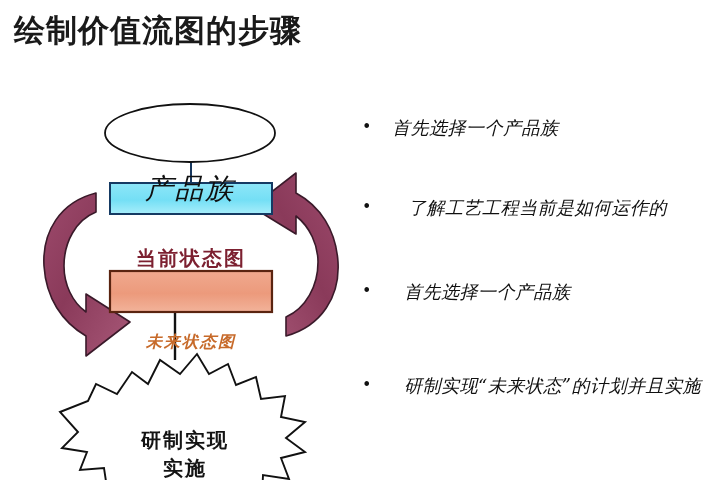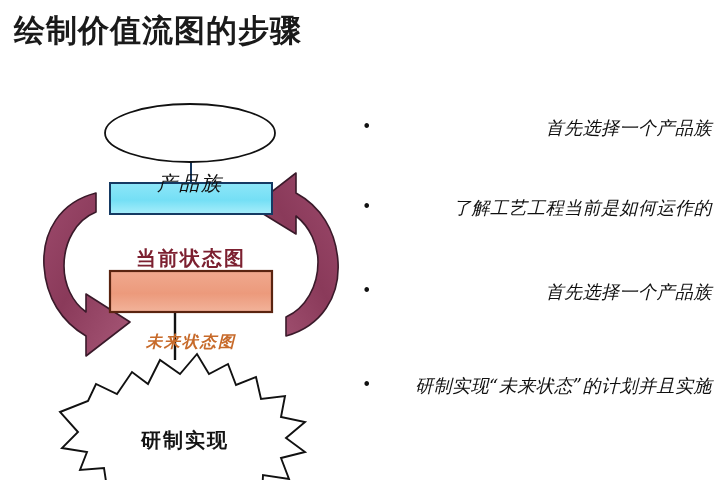--- a/index.html
+++ b/index.html
@@ -51,21 +51,21 @@
     white-space: nowrap;
     pointer-events: none;
   }
 
   #label-product-family {
     left: 105px;
     top: 110px;
     width: 170px;
     font-family: "DejaVu Serif", "Liberation Serif", serif;
     font-style: italic;
-    font-size: 20px;
+    font-size: 28px;
     color: #101010;
     letter-spacing: 2px;
   }
   #label-current-state {
     left: 110px;
     top: 185px;
     width: 162px;
     font-family: "DejaVu Sans", "Liberation Sans", sans-serif;
     font-weight: bold;
     font-size: 20px;
@@ -118,21 +118,20 @@
     text-align: left;
   }
   .bullet-text {
     flex: 1 1 auto;
     font-family: "DejaVu Serif", "Liberation Serif", serif;
     font-style: italic;
     font-size: 18px;
     line-height: 27px;
     color: #101010;
     letter-spacing: 0.5px;
-    text-align: right;
   }
   .b0 { top: 10px;  }
   .b1 { top: 90px;  }
   .b2 { top: 174px; }
   .b3 { top: 268px; }
   .b0 .bullet-text { margin-left: 14px; }
   .b1 .bullet-text { margin-left: 30px; font-style: italic; }
   .b2 .bullet-text { margin-left: 26px; }
   .b3 .bullet-text { margin-left: 26px; width: 290px; }
 </style>
@@ -210,20 +209,21 @@
     </svg>
 
     <div class="dlabel" id="label-product-family">产品族</div>
 
     <div class="dlabel" id="label-current-state">当前状态图</div>
 
     <div class="dlabel" id="label-future-state">未来状态图</div>
 
     <div class="dlabel" id="label-work-plan">
       <span class="ln1">研制实现</span>
+      <span class="ln2">实施</span>
     </div>
   </div>
 
   <div id="bullets">
 
     <div class="bullet-row b0">
       <span class="bullet-dot">•</span>
       <span class="bullet-text">首先选择一个产品族</span>
     </div>
 

